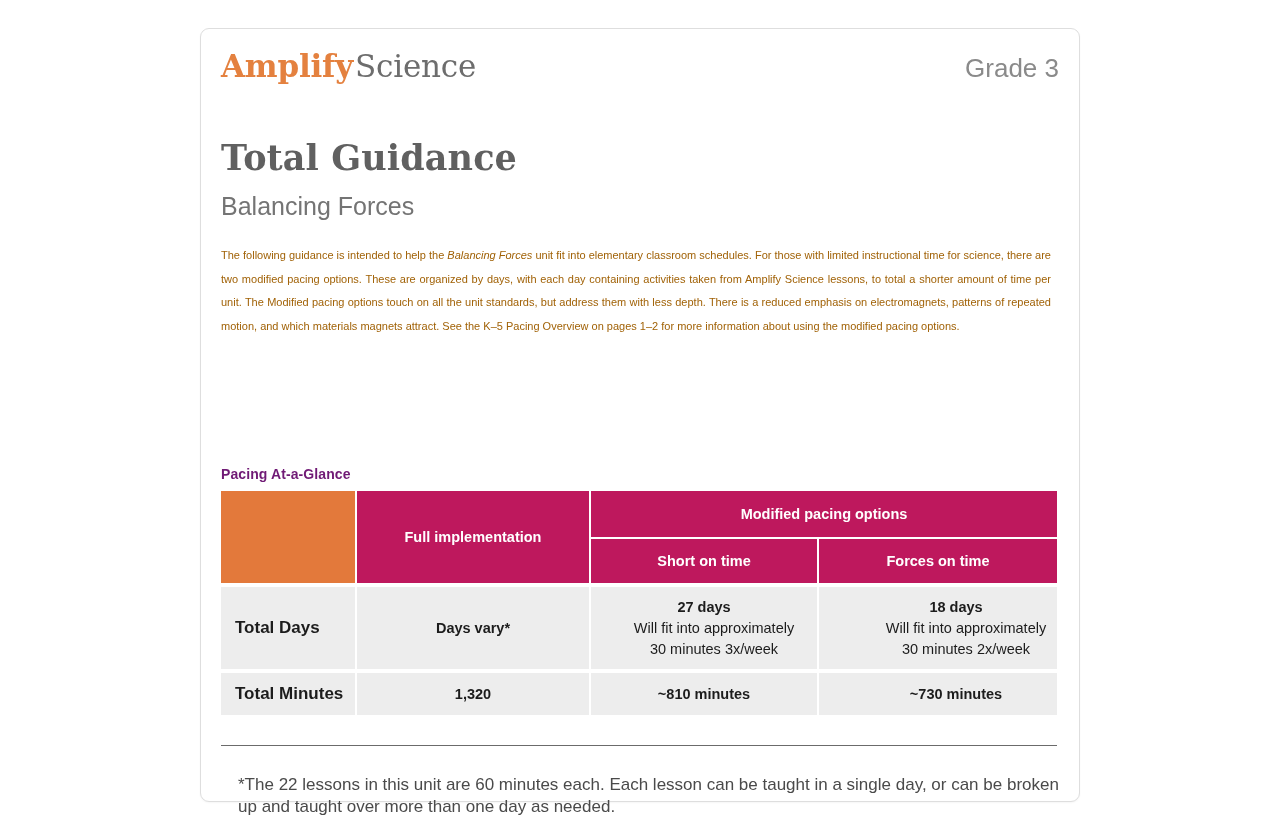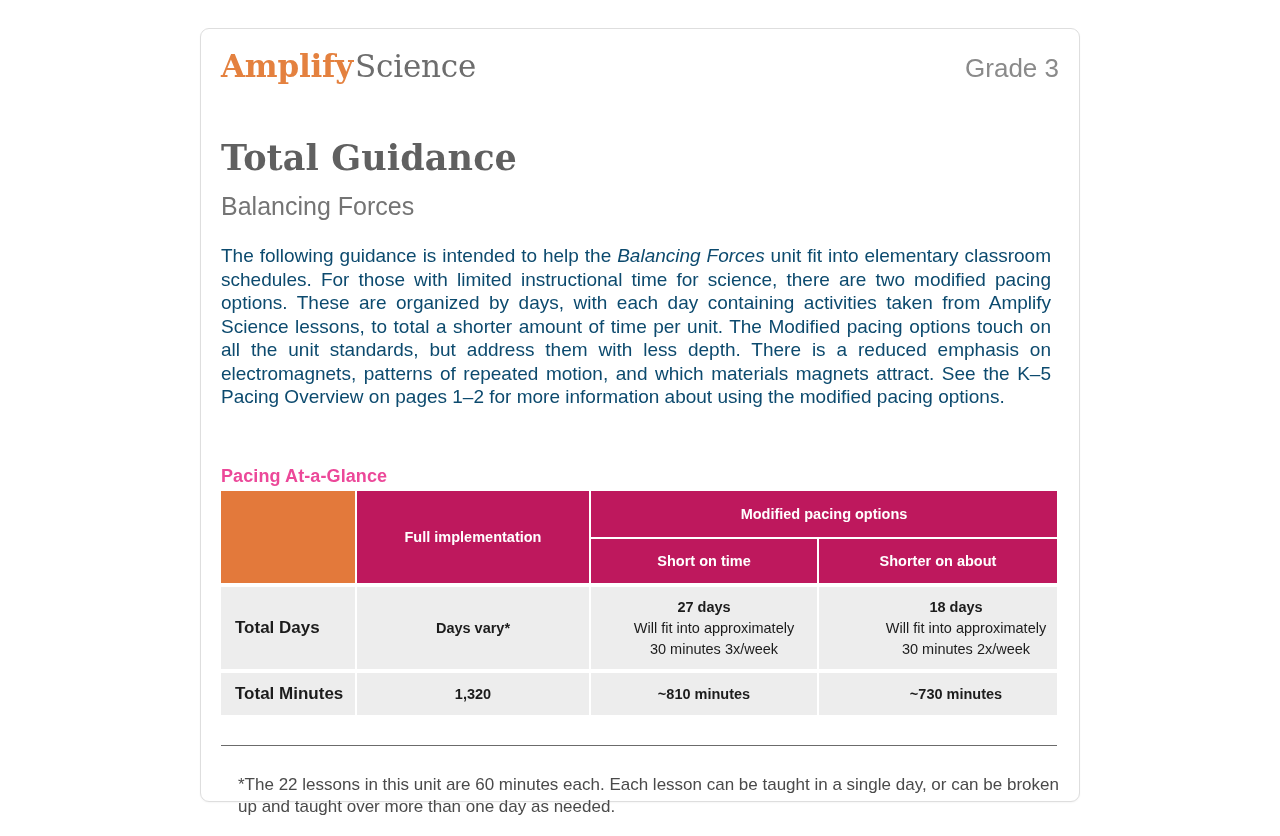--- a/index.html
+++ b/index.html
@@ -105,39 +105,39 @@
     color: #747474;
   }
 
   
   .intro {
     position: absolute;
     left: 0;
     top: 215px;
     width: 830px;
     margin: 0;
-    font-size: 19px;
+    font-size: 11px;
     line-height: 23.5px;
-    color: #0c4a6e;
+    color: #a16207;
     text-align: justify;
     text-justify: inter-word;
   }
   .intro em {
     font-style: italic;
   }
 
   
   .section-title {
     position: absolute;
     left: 0;
     top: 437px;
     margin: 0;
-    font-size: 18px;
-    font-weight: 700;
-    color: #ec4899;
+    font-size: 14px;
+    font-weight: 700;
+    color: #701a75;
     letter-spacing: 0.1px;
   }
 
   
   .pacing-table {
     position: absolute;
     left: 0;
     top: 462px;
     width: 836px;
     border-collapse: separate;
@@ -283,21 +283,21 @@
           <col style="width:238px">
         </colgroup>
         <thead>
           <tr>
             <th class="th-blank" rowspan="2"></th>
             <th class="th-orange th-full" rowspan="2">Full implementation</th>
             <th class="th-orange th-group last" colspan="2">Modified pacing options</th>
           </tr>
           <tr>
             <th class="th-orange th-sub">Short on time</th>
-            <th class="th-orange th-sub last">Shorter on about</th>
+            <th class="th-orange th-sub last">Forces on time</th>
           </tr>
         </thead>
         <tbody>
           <tr class="row-gap">
             <td></td>
             <td></td>
             <td></td>
             <td></td>
           </tr>
           <tr>

